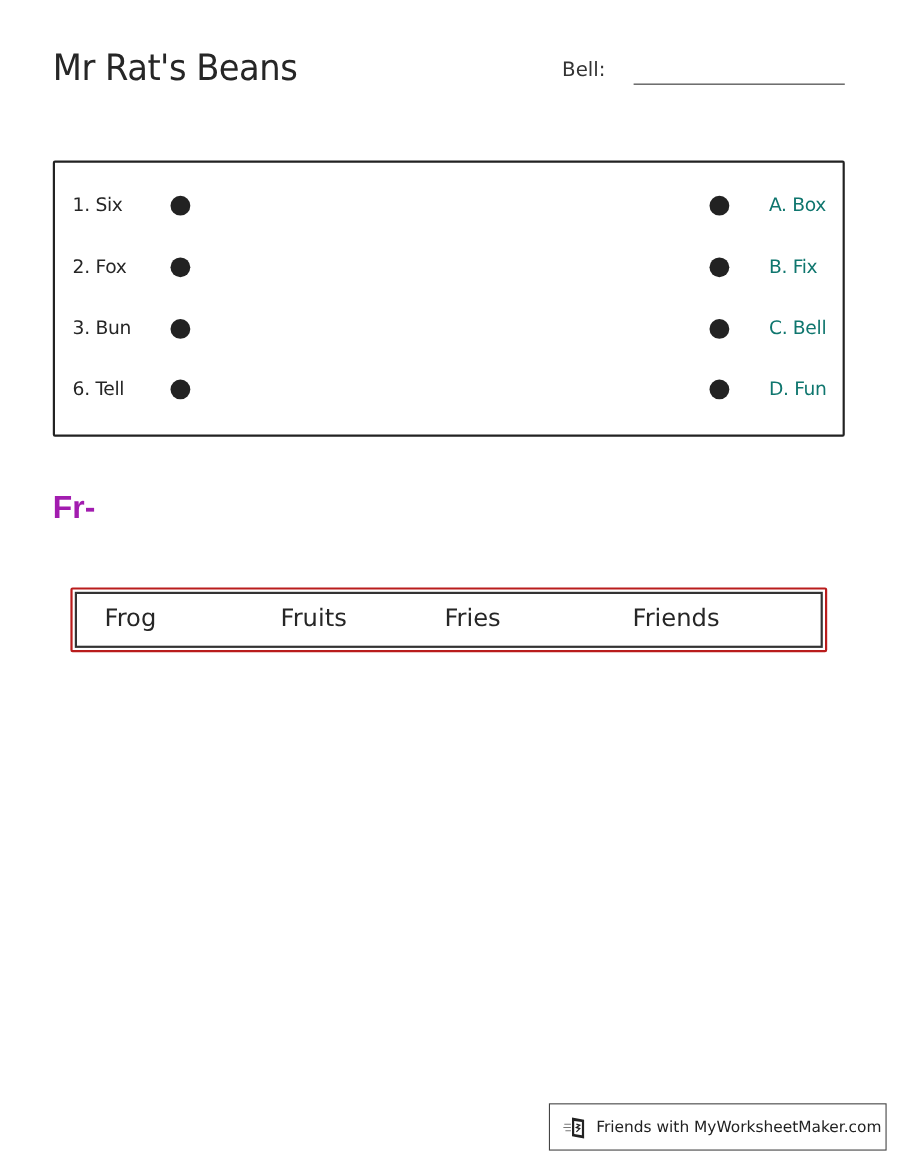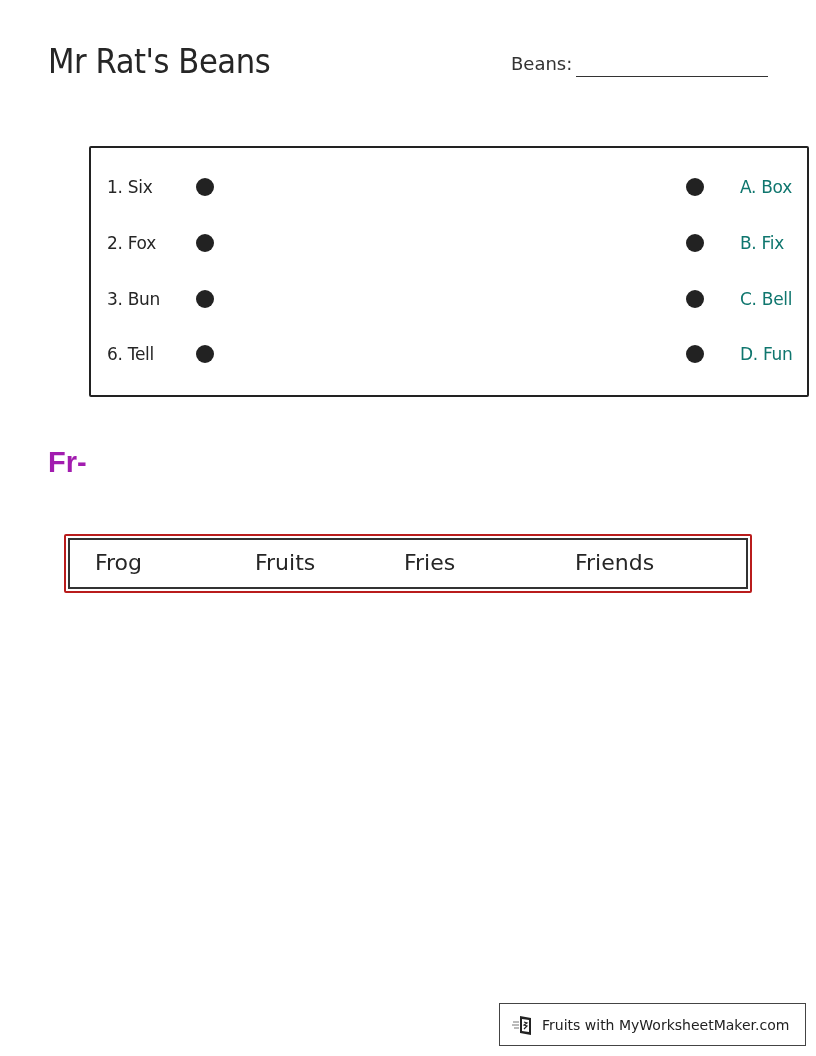--- a/index.html
+++ b/index.html
@@ -41,21 +41,20 @@
       border-bottom: 1.5px solid #333333;
     }
     .match-box {
       position: absolute;
       left: 48px;
       top: 146px;
       width: 720px;
       height: 251px;
       border: 2px solid #222222;
       border-radius: 2px;
-      margin-left: 41px;
     }
     .match-row {
       position: absolute;
       left: 0;
       width: 100%;
       height: 24px;
     }
     .left-label {
       position: absolute;
       left: 16px;
@@ -134,21 +133,21 @@
     .footer-text {
       font-size: 14px;
       color: #222222;
       white-space: nowrap;
     }
   </style>
 </head>
 <body>
 
 <div class="title">Mr Rat's Beans</div>
-<div class="name-label">Beans:</div>
+<div class="name-label">Bell:</div>
 <div class="name-line"></div>
 
 <div class="match-box">
   <div class="match-row" style="top:27px;">
     <span class="left-label">1. Six</span>
     <span class="left-dot"></span>
     <span class="right-dot"></span>
     <span class="right-label">A. Box</span>
   </div>
   <div class="match-row" style="top:83px;">
@@ -184,14 +183,14 @@
 
 <div class="footer-badge">
   <svg class="footer-icon" viewBox="0 0 24 24">
     <line x1="1" y1="9" x2="7" y2="9" stroke="#777" stroke-width="1"></line>
     <line x1="0" y1="12" x2="7" y2="12" stroke="#777" stroke-width="1"></line>
     <line x1="2" y1="15" x2="7" y2="15" stroke="#777" stroke-width="1"></line>
     <polygon points="8,3 19,5 19,22 8,20" fill="#222"></polygon>
     <polygon points="10,6 17,7 17,19 10,18" fill="#ffffff"></polygon>
     <path d="M12 9 L15 10 L12 12 L15 13 L12 16" stroke="#222" stroke-width="1.2" fill="none"></path>
   </svg>
-  <span class="footer-text">Fruits with MyWorksheetMaker.com</span>
+  <span class="footer-text">Friends with MyWorksheetMaker.com</span>
 </div>
 
 </body></html>

